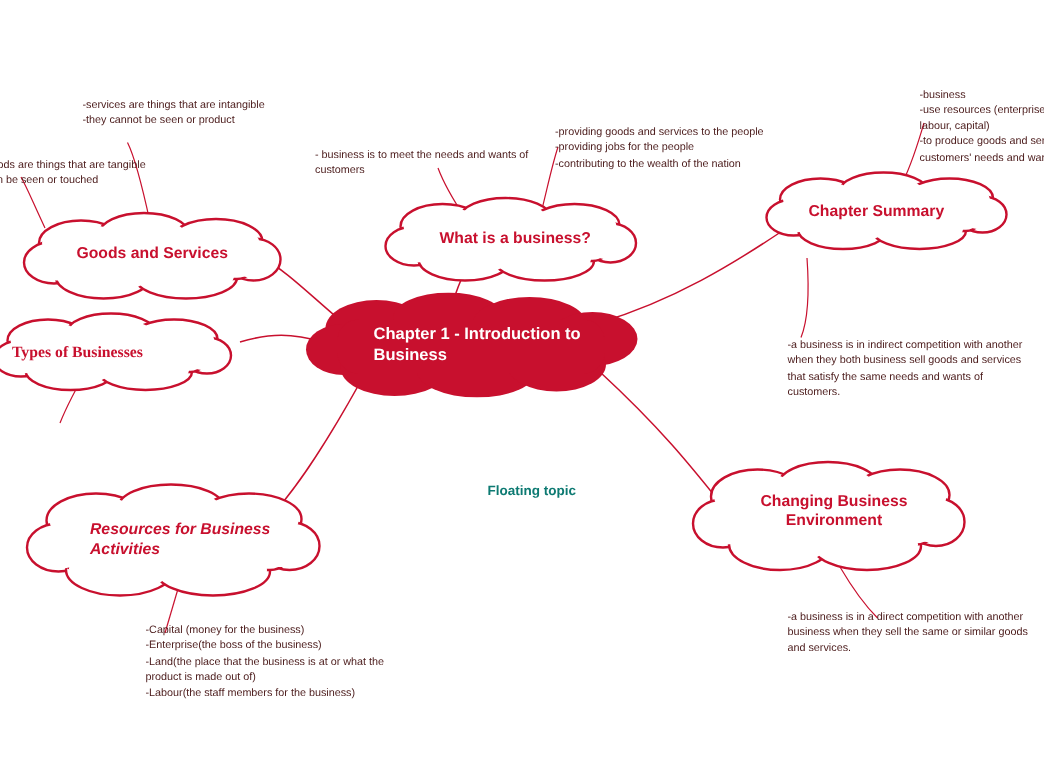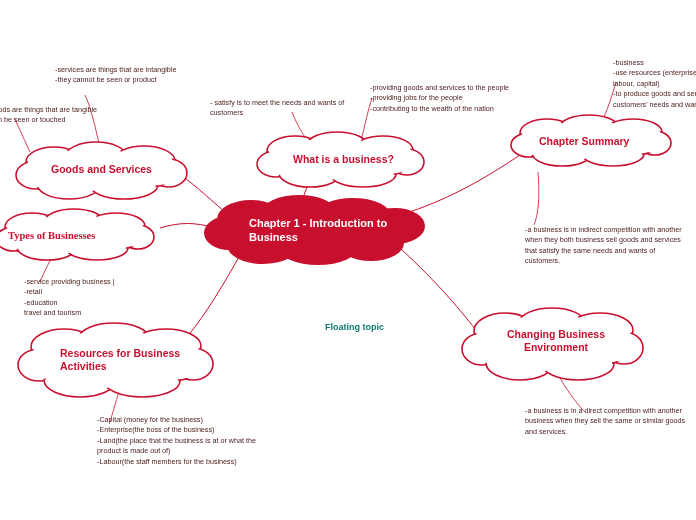--- a/index.html
+++ b/index.html
@@ -215,21 +215,21 @@
         <ellipse cx="140" cy="26" rx="31" ry="15"></ellipse>
         <ellipse cx="23" cy="44" rx="18" ry="14"></ellipse>
         <ellipse cx="163" cy="43" rx="17" ry="14"></ellipse>
         <ellipse cx="60" cy="57" rx="32" ry="15"></ellipse>
         <ellipse cx="118" cy="58" rx="34" ry="14"></ellipse>
       </g>
     </svg>
     <div class="label" style="left:41px; top:23px; width:110px; font-size:10.5px;">Changing Business Environment</div>
   </div>
 
-  <div class="cloud" style="left:16px; top:320px; width:200px; height:80px;">
+  <div class="cloud" style="left:16px; top:320px; width:200px; height:80px;font-style:italic;">
     <svg width="200" height="80" viewBox="0 0 200 80">
       <g fill="#ffffff" stroke="#c8102e" stroke-width="1.6">
         <ellipse cx="48" cy="27" rx="33" ry="18"></ellipse>
         <ellipse cx="98" cy="18" rx="35" ry="15"></ellipse>
         <ellipse cx="150" cy="26" rx="35" ry="17"></ellipse>
         <ellipse cx="23" cy="45" rx="21" ry="16"></ellipse>
         <ellipse cx="177" cy="44" rx="20" ry="16"></ellipse>
         <ellipse cx="64" cy="60" rx="36" ry="17"></ellipse>
         <ellipse cx="126" cy="61" rx="38" ry="16"></ellipse>
         <rect x="22" y="23" width="156" height="37" rx="14"></rect>
@@ -247,36 +247,32 @@
     </svg>
     <div class="label" style="left:44px; top:27px; width:130px; font-size:10.5px;">Resources for Business Activities</div>
   </div>
 
   <div class="floating" style="left:325px; top:322px;">Floating topic</div>
 
   <div class="note" style="left:55px; top:65px; width:180px;">-services are things that are intangible
 -they cannot be seen or product</div>
   <div class="note" style="left:-12px; top:105px; width:150px;">-goods are things that are tangible
 -can be seen or touched</div>
-  <div class="note" style="left:210px; top:98px; width:155px;">- satisfy is to meet the needs and wants of customers</div>
+  <div class="note" style="left:210px; top:98px; width:155px;">- business is to meet the needs and wants of customers</div>
   <div class="note" style="left:370px; top:83px; width:170px;">-providing goods and services to the people
 -providing jobs for the people
 -contributing to the wealth of the nation</div>
   <div class="note" style="left:613px; top:58px; width:120px;">-business
 -use resources (enterprise, land, labour, capital)
 -to produce goods and services
  customers' needs and wants</div>
   <div class="note" style="left:525px; top:225px; width:185px;">-a business is in indirect competition with another
 when they both business sell goods and services
 that satisfy the same needs and wants of
 customers.</div>
-  <div class="note" style="left:24px; top:277px; width:150px;">-service providing business |
--retail
--education
- travel and tourism</div>
   <div class="note" style="left:97px; top:415px; width:200px;">-Capital (money for the business)
 -Enterprise(the boss of the business)
 -Land(the place that the business is at or what the
  product is made out of)
 -Labour(the staff members for the business)</div>
   <div class="note" style="left:525px; top:406px; width:185px;">-a business is in a direct competition with another
 business when they sell the same or similar goods
 and services.</div>
 
 </div>

